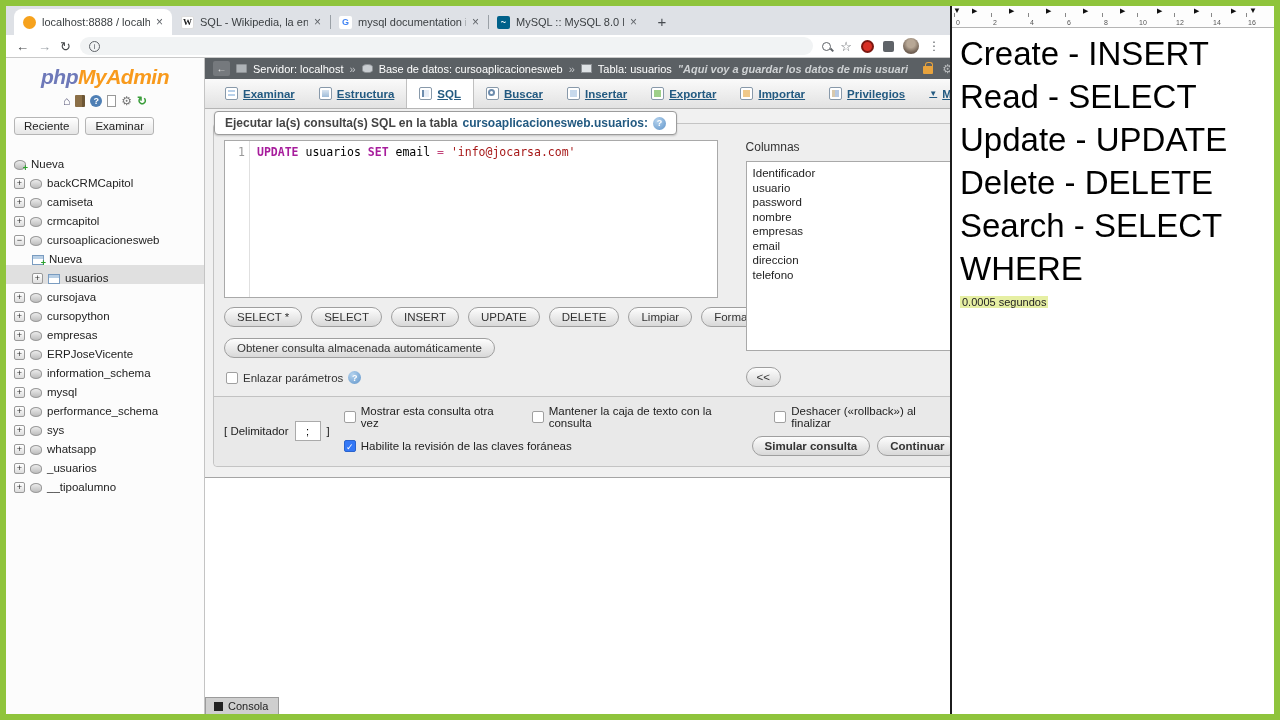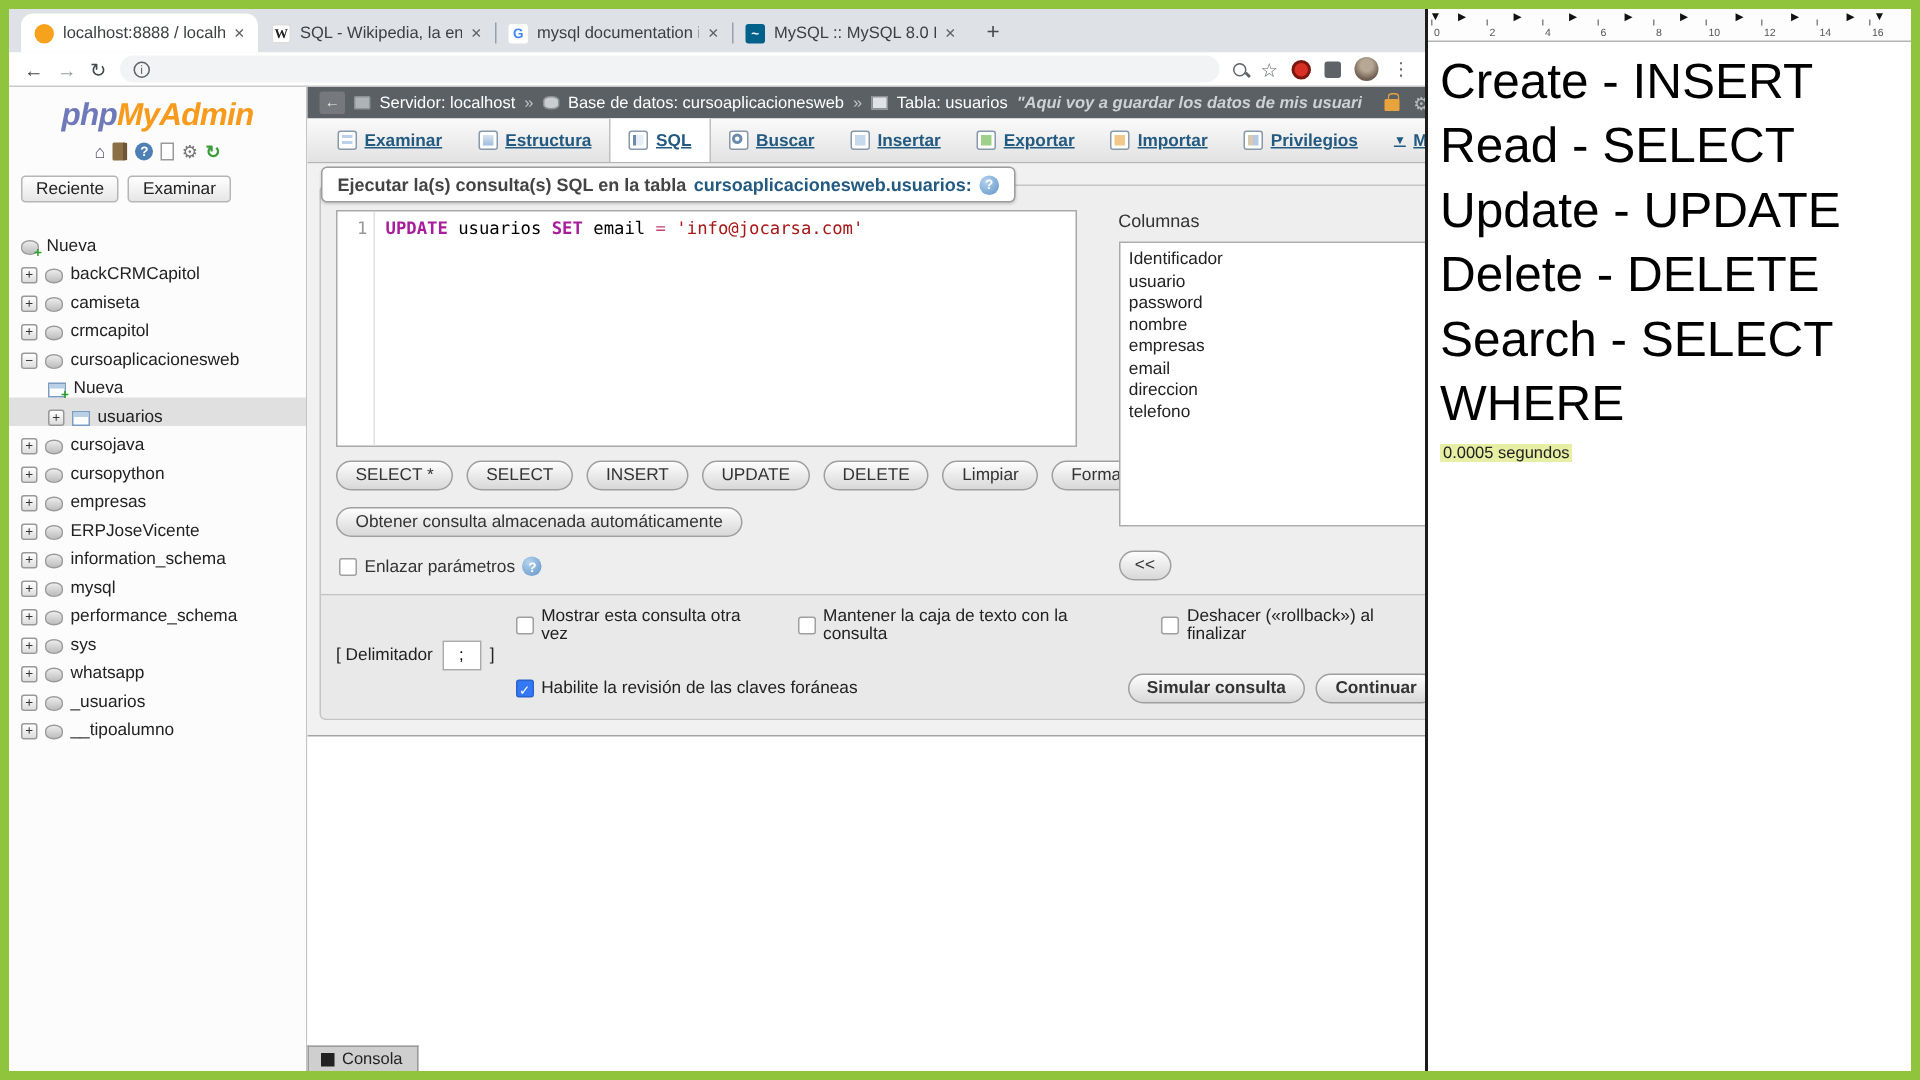--- a/index.html
+++ b/index.html
@@ -109,21 +109,21 @@
   .cb.checked { background:#3478f6; border-color:#2a63cc; }
   .cb.checked::after { content:"✓"; position:absolute; inset:0; color:#fff; font-size:9px; line-height:12px; text-align:center; }
   .columns-panel { width:212px; display:flex; flex-direction:column; font-size:12px; color:#333; }
   .col-title { margin-bottom:7px; }
   .listbox { background:#fff; border:1px solid #a9a9a9; height:190px; padding:4px 0; }
   .opt { padding:0 6px; height:14.5px; line-height:14.5px; font-size:11.5px; color:#222; }
   .collapse-btn { margin-top:16px; align-self:flex-start; padding:3px 10px; }
   .form-footer { border-top:1px solid #c2c2c2; background:#e9e9e9; margin:2px -10px 0 -10px; padding:8px 10px 10px 10px; border-radius:0 0 4px 4px; font-size:11.5px; color:#222; display:flex; align-items:center; gap:14px; }
   .delim { display:flex; align-items:center; gap:6px; flex:none; }
   .delim input { width:26px; height:20px; border:1px solid #aaa; text-align:center; font-size:11px; background:#fff; }
-  .fcol { flex:1; display:flex; flex-direction:column; gap:20px; }
+  .fcol { flex:1; display:flex; flex-direction:column; gap:7px; }
   .frow1 { display:flex; gap:18px; }
   .frow2 { display:flex; align-items:center; gap:5px; }
   .cb-item { display:flex; align-items:center; gap:5px; }
   .foot-btns { margin-left:auto; display:flex; gap:7px; }
   .foot-btns .pill { font-weight:bold; }
   .results { flex:1; background:#fff; border-top:1px solid #a5a5a5; margin-top:10px; position:relative; }
   .page-ic { position:absolute; right:8px; top:6px; width:11px; height:13px; background:#fff; border:1px solid #b5b5b5; }
   .page-ic::after { content:""; position:absolute; right:0; top:0; width:4px; height:4px; background:#e7e75a; }
   .console-tab { position:absolute; bottom:0; left:0; background:#cfcfcf; border:1px solid #9b9b9b; border-bottom:none; padding:2px 10px 2px 8px; font-size:11px; color:#222; display:flex; gap:5px; align-items:center; }
   .console-ic { width:9px; height:9px; background:#222; }

